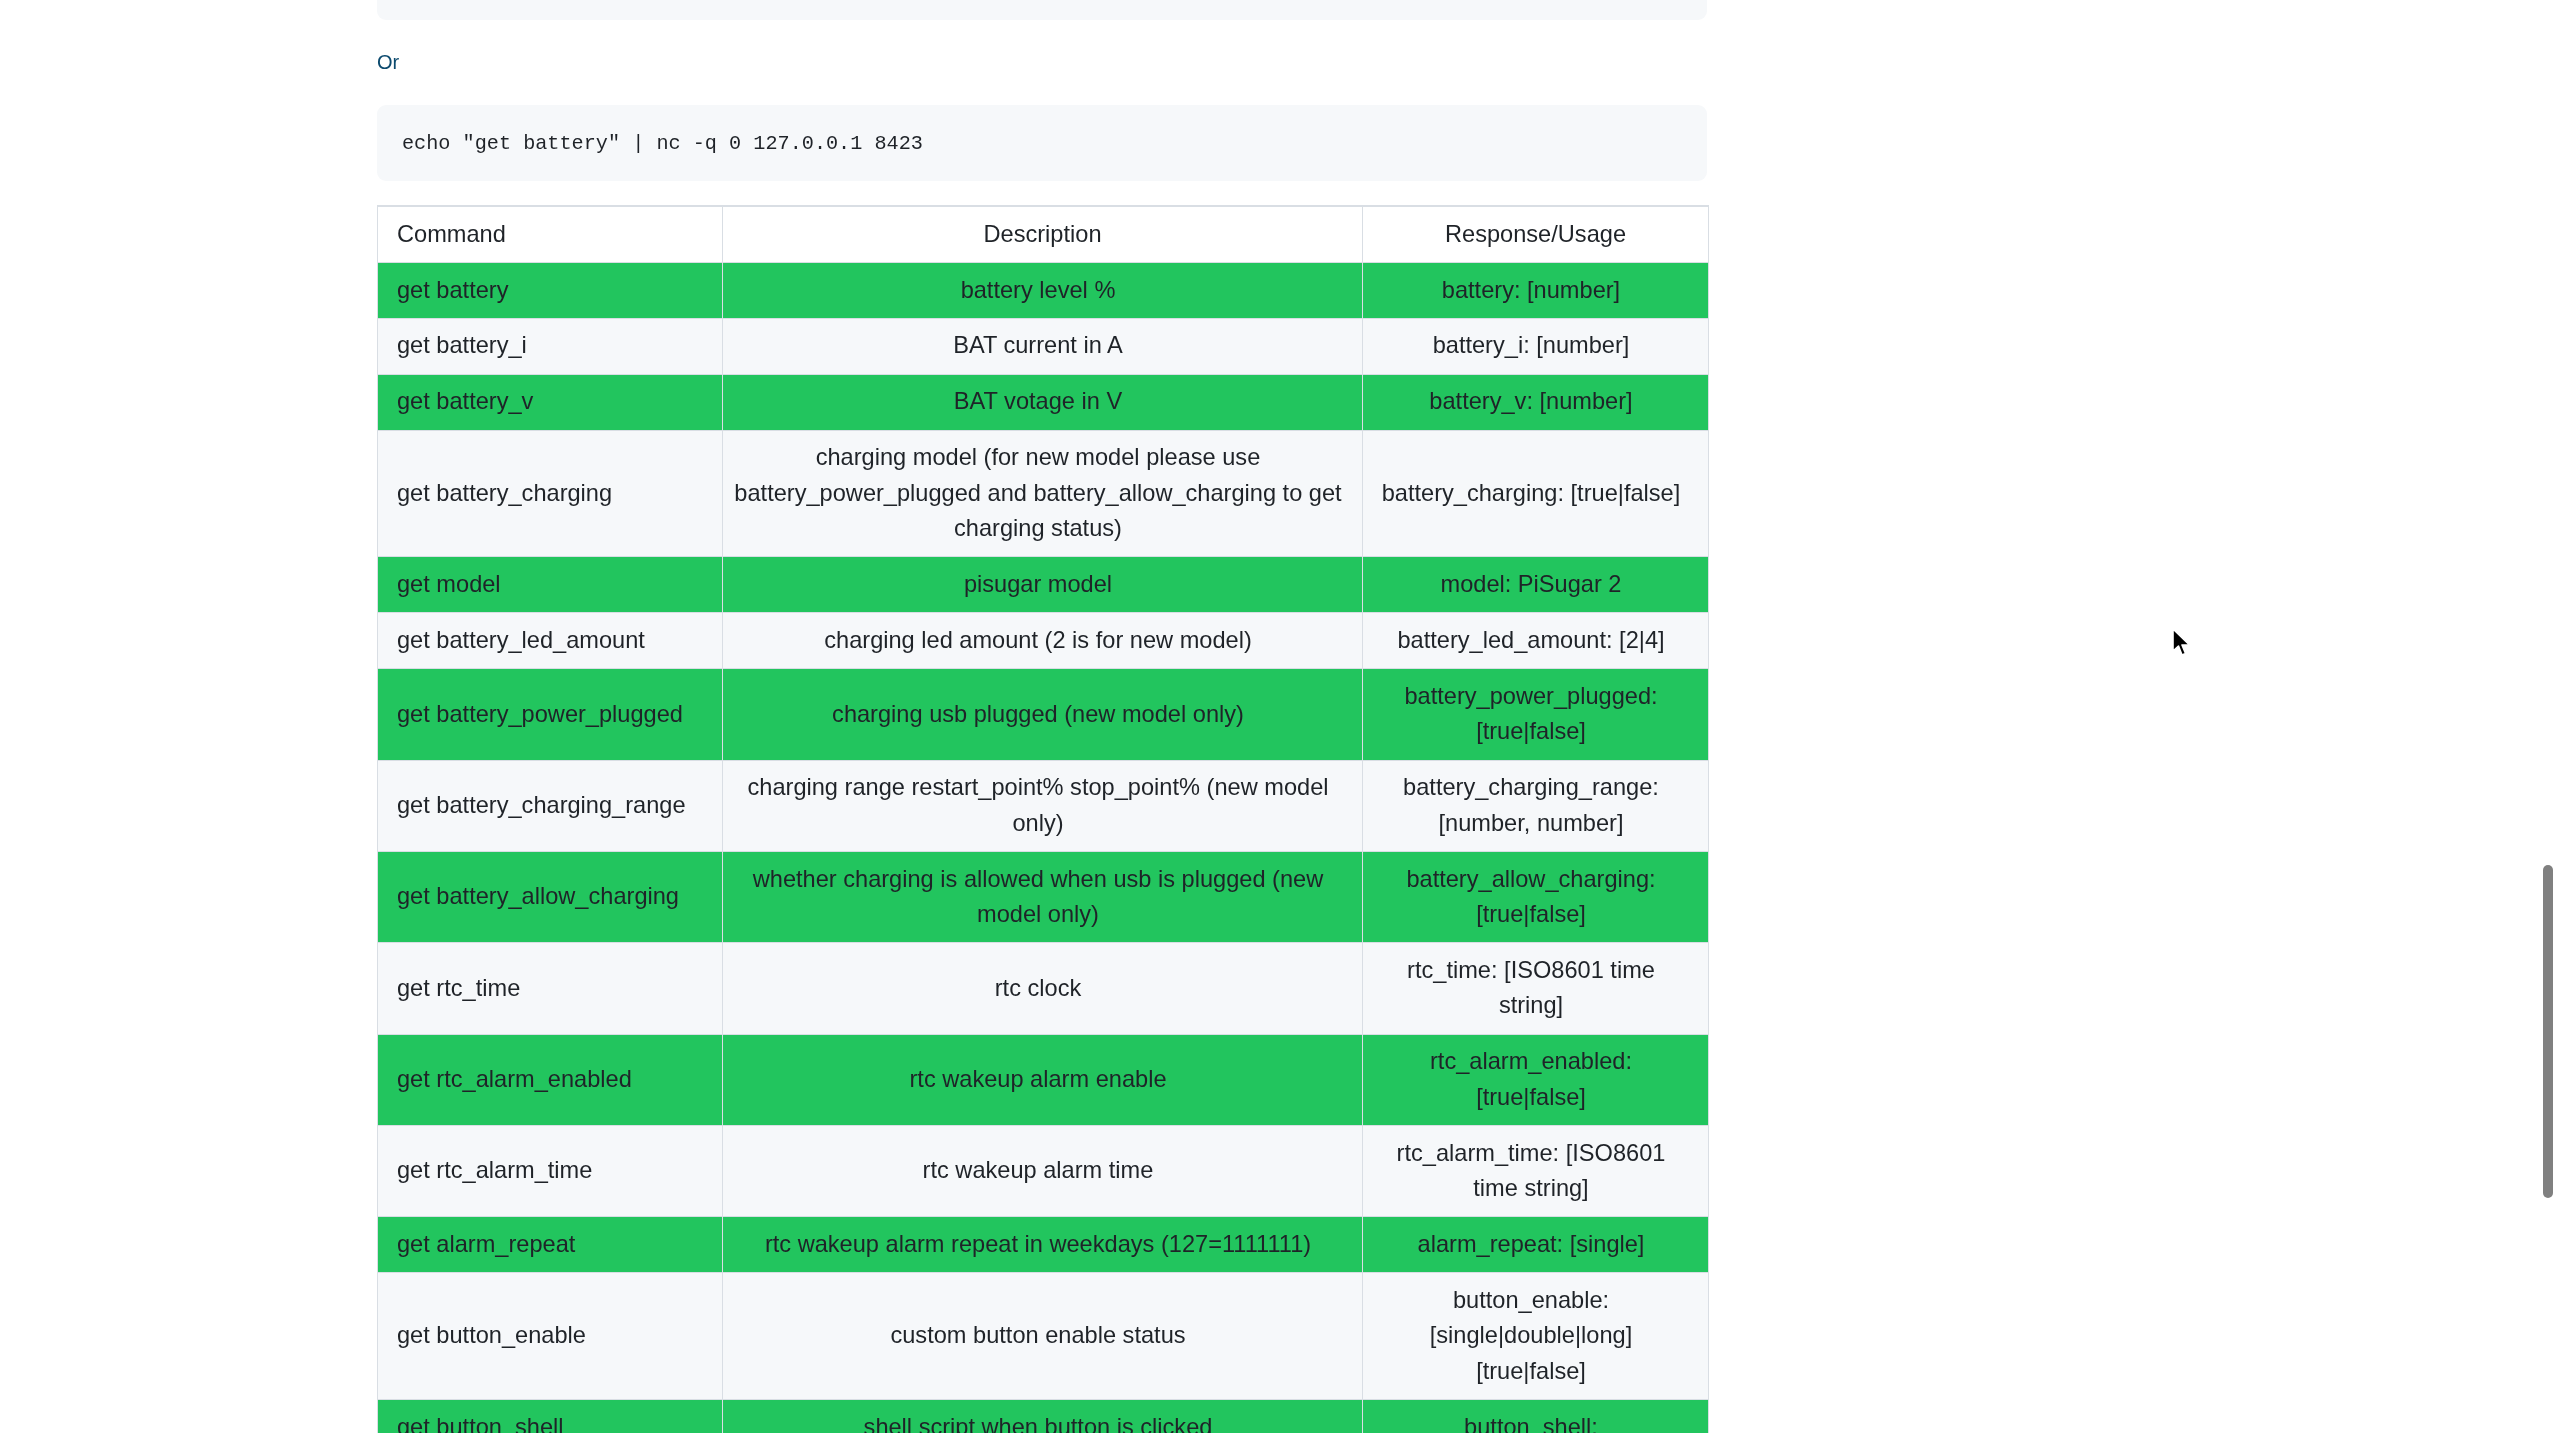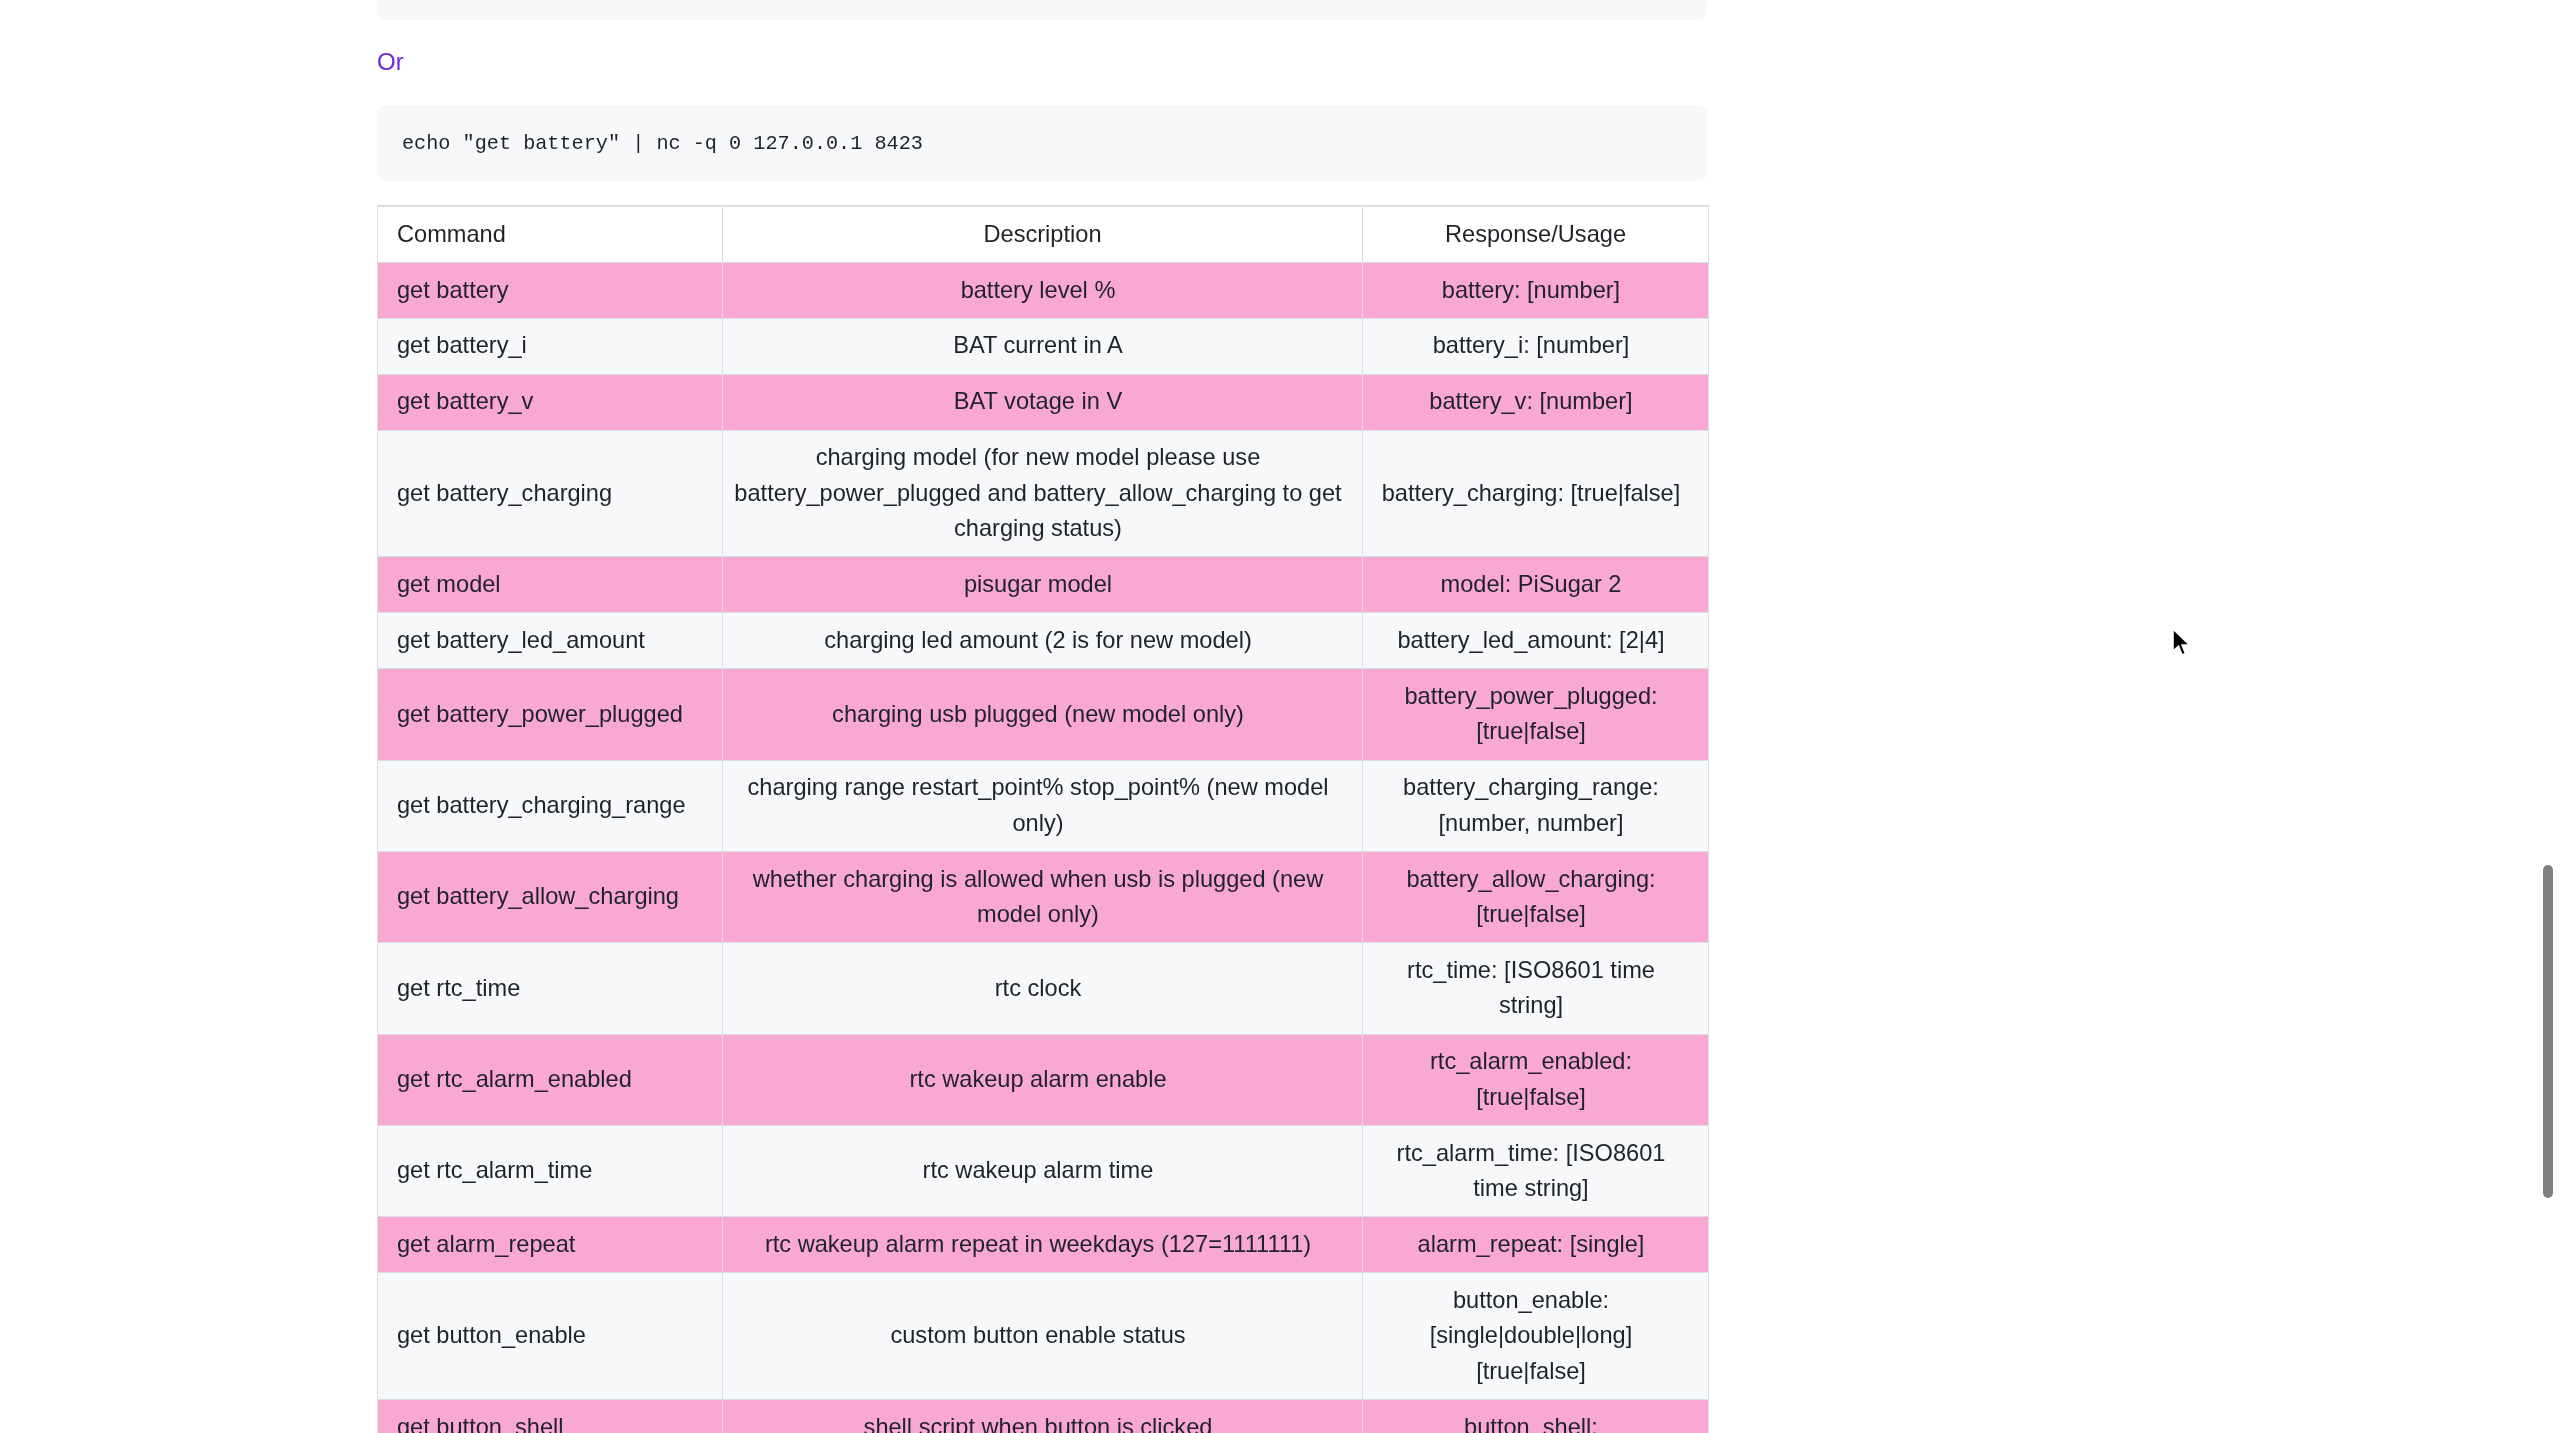--- a/index.html
+++ b/index.html
@@ -26,23 +26,23 @@
   .code-block.prev {
     position: absolute;
     top: -60px;
     left: 0;
     height: 80px;
   }
   .para-or {
     position: absolute;
     top: 47px;
     left: 0;
-    font-size: 24px;
+    font-size: 20px;
     line-height: 30px;
-    color: #6d28d9;
+    color: #0c4a6e;
   }
   .code-block.main {
     position: absolute;
     top: 105px;
     left: 0;
     height: 76px;
     padding: 0 0 0 25px;
     display: flex;
     align-items: center;
   }
@@ -72,21 +72,21 @@
     vertical-align: middle;
     color: #1f2328;
   }
   table.cmd-table th {
     font-weight: normal;
     text-align: center;
     background: #ffffff;
   }
   table.cmd-table th.left, table.cmd-table td.left { text-align: left; }
   table.cmd-table td.center { text-align: center; padding-left: 10px; }
-  table.cmd-table tr.row-odd td { background: #f9a8d4; }
+  table.cmd-table tr.row-odd td { background: #22c55e; }
   table.cmd-table tr.row-even td { background: #f6f8fa; }
   table.cmd-table thead tr { border-top: 2px solid #d9dee4; }
 
   .scrollbar-track {
     position: absolute;
     right: 0; top: 0;
     width: 20px; height: 1433px;
     background: transparent;
   }
   .scrollbar-thumb {

